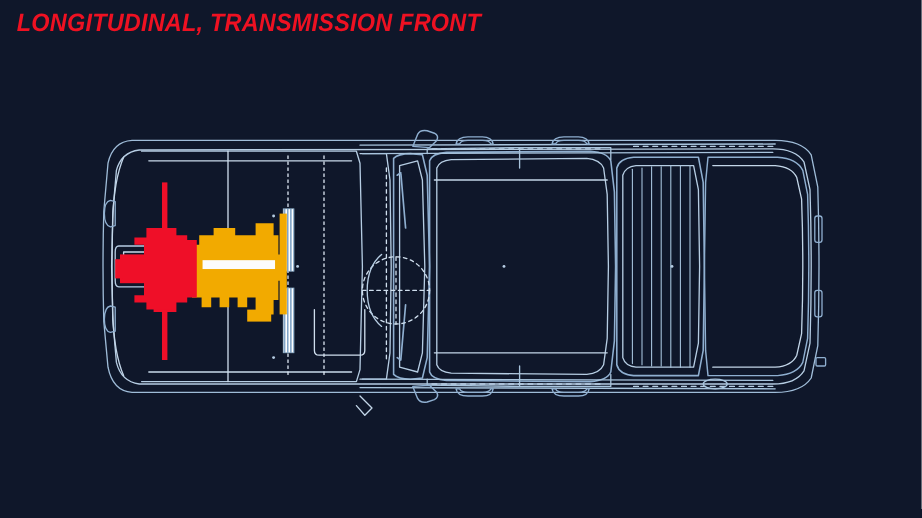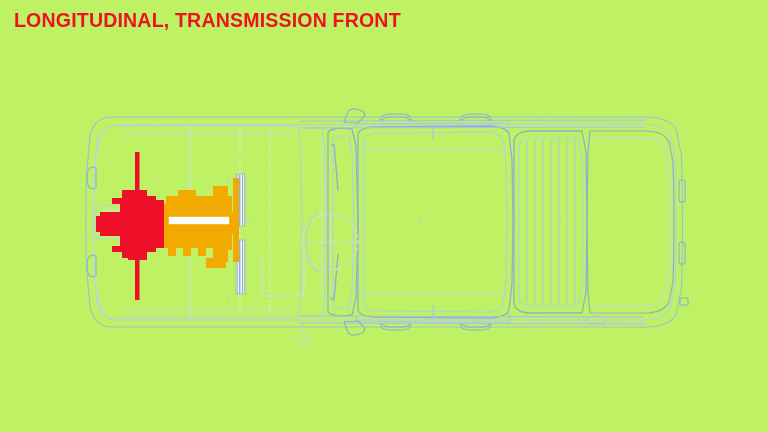--- a/index.html
+++ b/index.html
@@ -3,21 +3,21 @@
 <meta charset="utf-8">
 <style>
   html,body{margin:0;padding:0;}
   body{
     width:768px;height:432px;
     background:#fcfcfc;
     font-family:"Liberation Sans", sans-serif;
     overflow:hidden;
     position:relative;
   }
-  #stage{position:relative;width:768px;height:432px;background:#bef264;}
+  #stage{position:relative;width:768px;height:432px;background:#0f172a;font-style:italic;}
 
   
   .title{
     position:absolute;
     left:14px; top:8px;
     font-family:"Liberation Sans", sans-serif;
     font-size:21px;
     font-weight:bold;
     letter-spacing:0.2px;
     line-height:24px;

